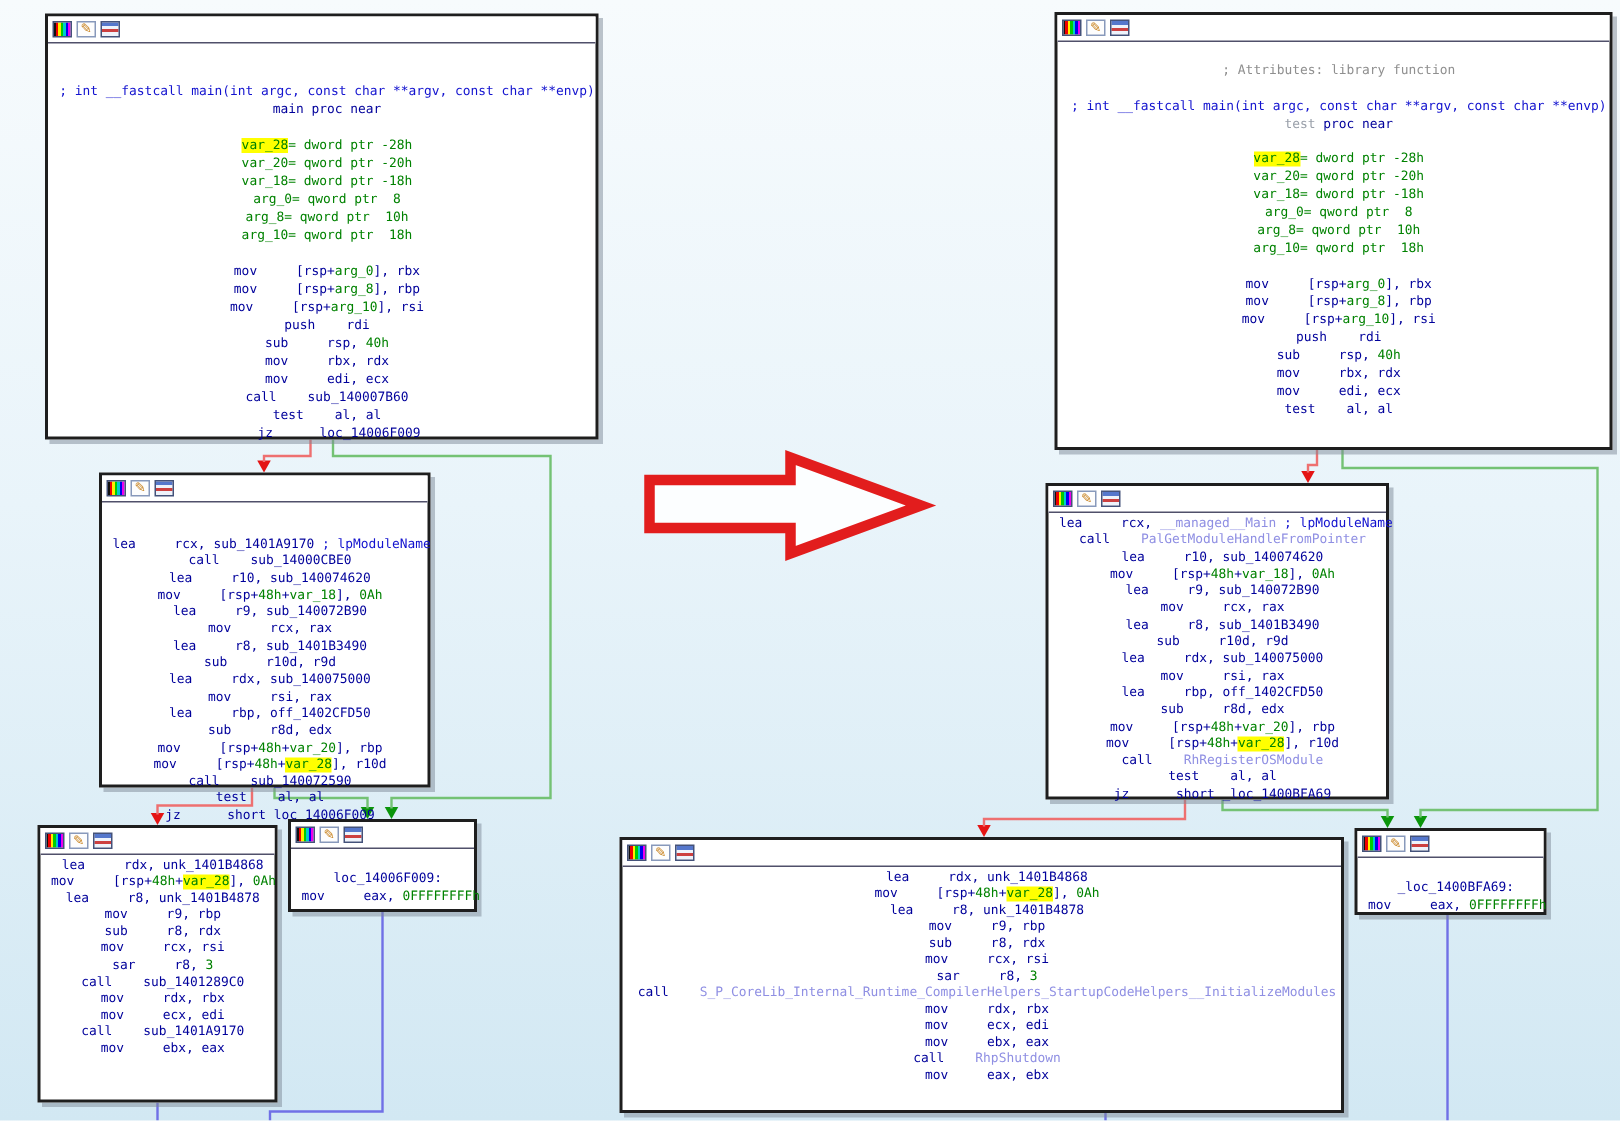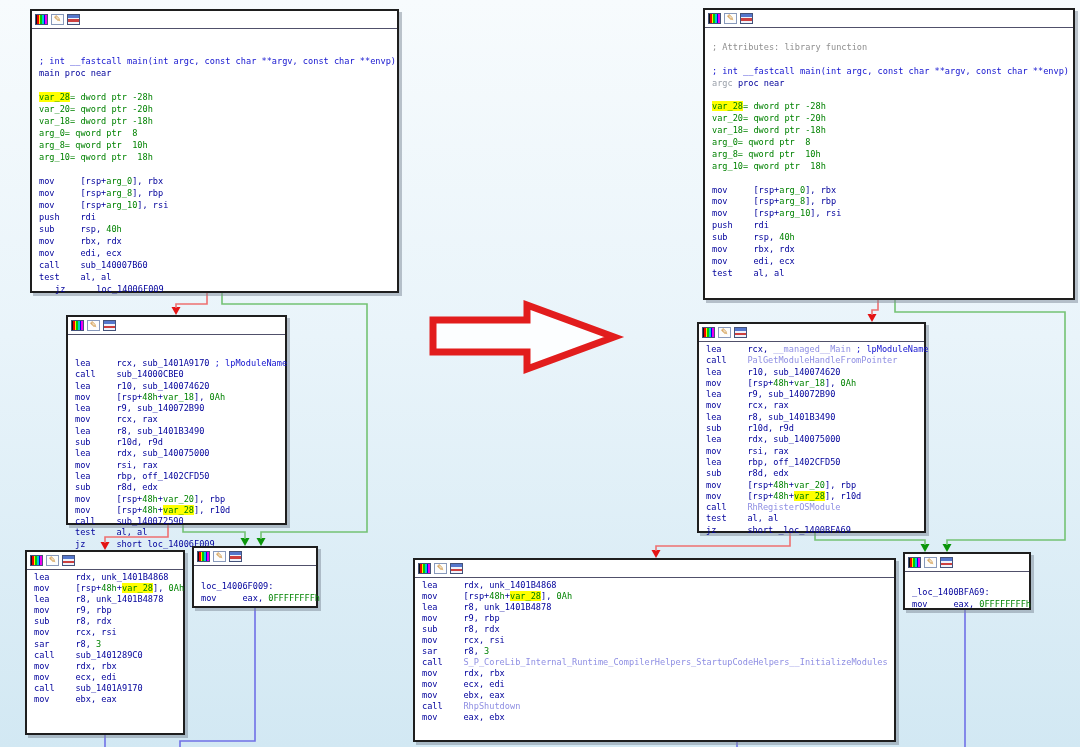--- a/index.html
+++ b/index.html
@@ -18,21 +18,21 @@
   }
   .tbar{
     height:18px;box-sizing:border-box;display:flex;align-items:center;gap:3px;
     padding:1px 0 1px 3px;border-bottom:1px solid #50506a;background:var(--node_bg);
   }
   .ic{width:13px;height:11px;border:1px solid #44527a;box-sizing:border-box;display:inline-block;
       font-size:9px;line-height:9px;text-align:center;overflow:hidden;background:#fff;}
   .ic-palette-icon{background:linear-gradient(90deg,#111 0 10%,#e00 10% 25%,#fe0 25% 40%,#0c0 40% 55%,#0cc 55% 70%,#00e 70% 85%,#e0e 85%);}
   .ic-edit-icon{color:#c8821e;background:#fdfdfd;border-color:#8899bb;}
   .ic-overview-icon{background:linear-gradient(180deg,#5577cc 0 28%,#eef3fb 28% 50%,#cc4040 50% 74%,#eef3fb 74%);border-color:#44527a;}
-  .content{padding:2px 0 0 7px;}
+  .content{padding:2px 0 0 7px;text-align:center;}
   .ln{white-space:pre;font-family:"DejaVu Sans Mono",monospace;font-size:8.6px;}
   .c-code{color:var(--code);}
   .c-num{color:var(--number);}
   .c-cmt{color:var(--comment);}
   .c-lib{color:var(--library);}
   .c-gray{color:var(--gray);}
   .c-mainlib{color:var(--library_name_gray);}
   .c-lbl{color:var(--code);}
   .hl{background:var(--highlight);}
 </style>
@@ -160,21 +160,21 @@
       <div class="tbar">
         <span class="ic ic-palette-icon"></span>
         <span class="ic ic-edit-icon">✎</span>
         <span class="ic ic-overview-icon"></span>
       </div>
       <div class="content">
         <div class="ln" style="height: 11.9px; line-height: 11.9px;"></div>
         <div class="ln" style="height: 11.9px; line-height: 11.9px;"><span class="c-gray">; Attributes: library function</span></div>
         <div class="ln" style="height: 11.9px; line-height: 11.9px;"></div>
         <div class="ln" style="height: 11.9px; line-height: 11.9px;"><span class="c-cmt">; int __fastcall main(int argc, const char **argv, const char **envp)</span></div>
-        <div class="ln" style="height: 11.9px; line-height: 11.9px;"><span class="c-mainlib">argc</span><span class="c-code"> proc near</span></div>
+        <div class="ln" style="height: 11.9px; line-height: 11.9px;"><span class="c-mainlib">test</span><span class="c-code"> proc near</span></div>
         <div class="ln" style="height: 11.9px; line-height: 11.9px;"></div>
         <div class="ln" style="height: 11.9px; line-height: 11.9px;"><span class="c-num hl">var_28</span><span class="c-num">= dword ptr -28h</span></div>
         <div class="ln" style="height: 11.9px; line-height: 11.9px;"><span class="c-num">var_20= qword ptr -20h</span></div>
         <div class="ln" style="height: 11.9px; line-height: 11.9px;"><span class="c-num">var_18= dword ptr -18h</span></div>
         <div class="ln" style="height: 11.9px; line-height: 11.9px;"><span class="c-num">arg_0= qword ptr  8</span></div>
         <div class="ln" style="height: 11.9px; line-height: 11.9px;"><span class="c-num">arg_8= qword ptr  10h</span></div>
         <div class="ln" style="height: 11.9px; line-height: 11.9px;"><span class="c-num">arg_10= qword ptr  18h</span></div>
         <div class="ln" style="height: 11.9px; line-height: 11.9px;"></div>
         <div class="ln" style="height: 11.9px; line-height: 11.9px;"><span class="c-code">mov     [rsp+</span><span class="c-num">arg_0</span><span class="c-code">], rbx</span></div>
         <div class="ln" style="height: 11.9px; line-height: 11.9px;"><span class="c-code">mov     [rsp+</span><span class="c-num">arg_8</span><span class="c-code">], rbp</span></div>

